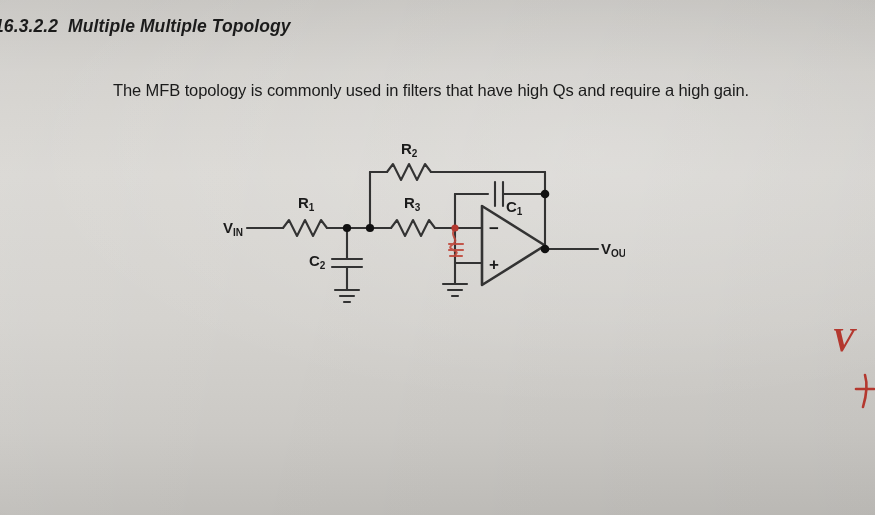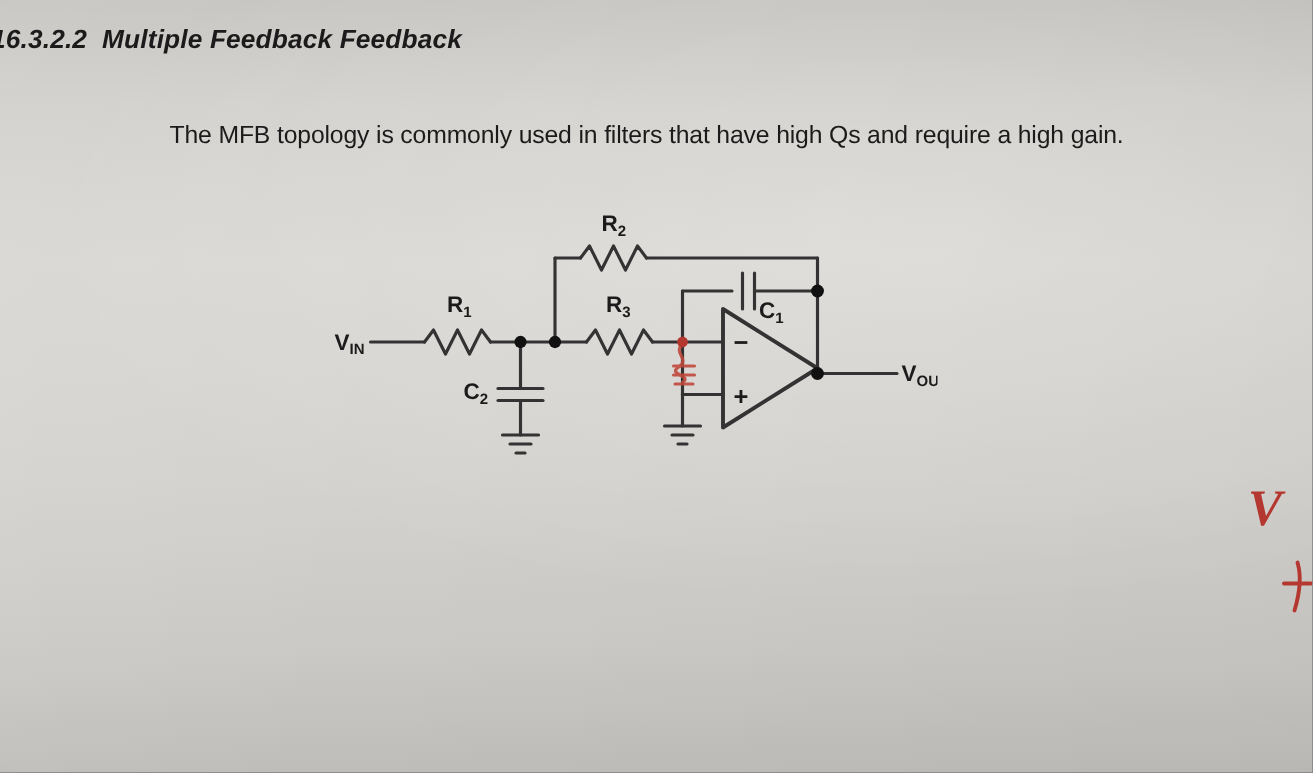--- a/index.html
+++ b/index.html
@@ -67,21 +67,21 @@
 
   .ink { position: absolute; pointer-events: none; z-index: 3; }
 </style>
 </head>
 <body>
 
 <div id="page">
 
   
   <div class="abs section-heading">
-    <span class="num">16.3.2.2</span><span>Multiple Feedback Feedback</span>
+    <span class="num">16.3.2.2</span><span>Multiple Multiple Topology</span>
   </div>
 
   
   <div class="abs body-line intro">The MFB topology is commonly used in filters that have high Qs and require a high gain.</div>
 
   
   <div class="abs" id="circuit">
     <svg width="420" height="185" viewBox="0 0 420 185">
       <g fill="none" stroke="#333333" stroke-width="2.1" stroke-linecap="round" stroke-linejoin="round">
 

